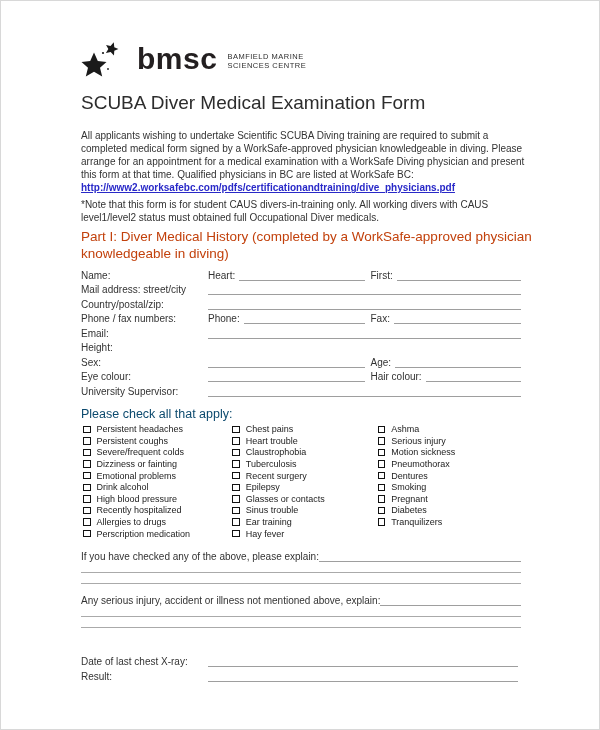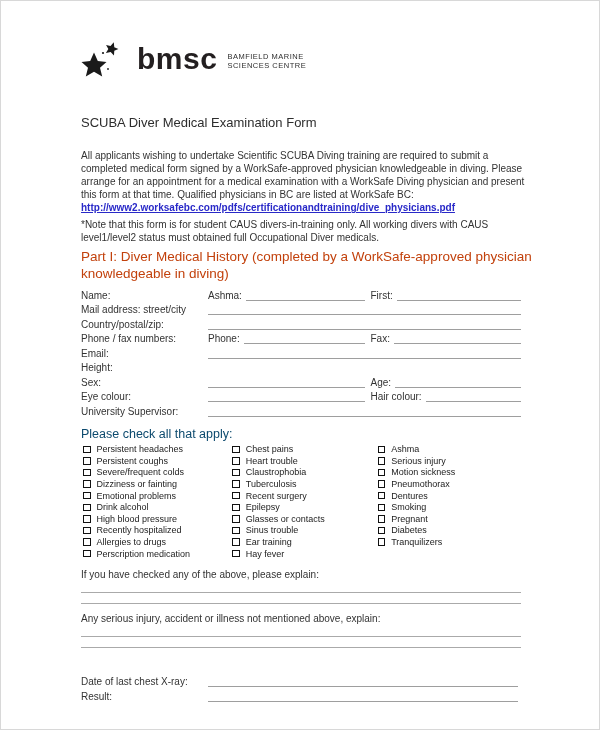--- a/index.html
+++ b/index.html
@@ -13,21 +13,21 @@
     overflow:hidden;
   }
 
   
   .logo-row { margin-top:38px; display:flex; align-items:center; height:42px; }
   .stars { width:52px; height:42px; flex:0 0 auto; }
   .brand { font-size:30px; font-weight:600; color:#231f20; letter-spacing:0.5px; margin-left:4px; margin-top:-2px;text-align:right; }
   .org { margin-left:10px; font-size:7.5px; font-weight:400; color:#2e2e2e; letter-spacing:0.5px; line-height:9px; margin-top:2px; }
 
   
-  .title { margin-top:32px; font-size:13px; color:#2d2d2d; line-height:20px; }
+  .title { margin-top:12px; font-size:19px; color:#2d2d2d; line-height:20px; }
   .intro { margin-top:16px; font-size:10px; line-height:13px; color:#333; width:452px; }
   .link { color:#2929c8; font-weight:700; text-decoration:underline; font-size:10px; line-height:13px; display:inline-block; }
   .note { margin-top:4px; font-size:10px; line-height:13px; color:#333; width:452px; }
   .part-heading { margin-top:4px; font-size:13.5px; line-height:17px; color:#c2410c; width:462px; }
 
   
   .fields { margin-top:4px; }
   .frow { display:flex; align-items:flex-end; height:14.5px; font-size:10px; color:#333; }
   .flabel { width:127px; text-align:left; padding-right:1px; flex:0 0 auto; white-space:nowrap; }
   .fcontent { flex:1; display:flex; align-items:flex-end; }
@@ -37,21 +37,21 @@
   .uline { flex:1; border-bottom:1px solid #9e9e9e; height:12px; }
 
   
   .check-heading { margin-top:9px; font-size:12.5px; color:#0c4a6e; line-height:16px; }
   .check-grid { display:flex; margin-left:2px; margin-top:2px; }
   .ccol1 { width:150px; } .ccol2 { width:146px; } .ccol3 { width:144px; }
   .citem { display:flex; align-items:center; height:11.6px; font-size:9px; color:#222; }
   .cb { width:7.5px; height:7.5px; border:1px solid #111; background:#fff; flex:0 0 auto; margin-right:6px; }
 
   
-  .exrow { display:flex; align-items:flex-start; font-size:10px; color:#333; height:13px;flex-direction:column; }
+  .exrow { display:flex; align-items:flex-end; font-size:10px; color:#333; height:13px; }
   .exrow .uline { height:12px; }
   .blank-line { height:11px; border-bottom:1px solid #aaa; }
   .mt10 { margin-top:10px; } .mt9 { margin-top:9px; }
 
   
   .xray { margin-top:24px; }
   .xrow { display:flex; align-items:flex-end; height:15px; font-size:10px; color:#333; }
   .xrow .uline { margin-right:3px; }
 </style>
 </head>
@@ -83,21 +83,21 @@
   <div class="note">*Note that this form is for student CAUS divers-in-training only. All working divers with CAUS level1/level2 status must obtained full Occupational Diver medicals.</div>
 
   <div class="part-heading">Part I: Diver Medical History (completed by a WorkSafe-approved physician knowledgeable in diving)</div>
 
   <div class="fields">
 
     <div class="frow">
       <div class="flabel">Name:</div>
       <div class="fcontent">
         <div class="seg">
-            <span class="pre">Ashma:</span>
+            <span class="pre">Heart:</span>
             <span class="uline"></span>
           </div>
         <div class="seg">
             <span class="pre">First:</span>
             <span class="uline"></span>
           </div>
       </div>
     </div>
 
     <div class="frow">

